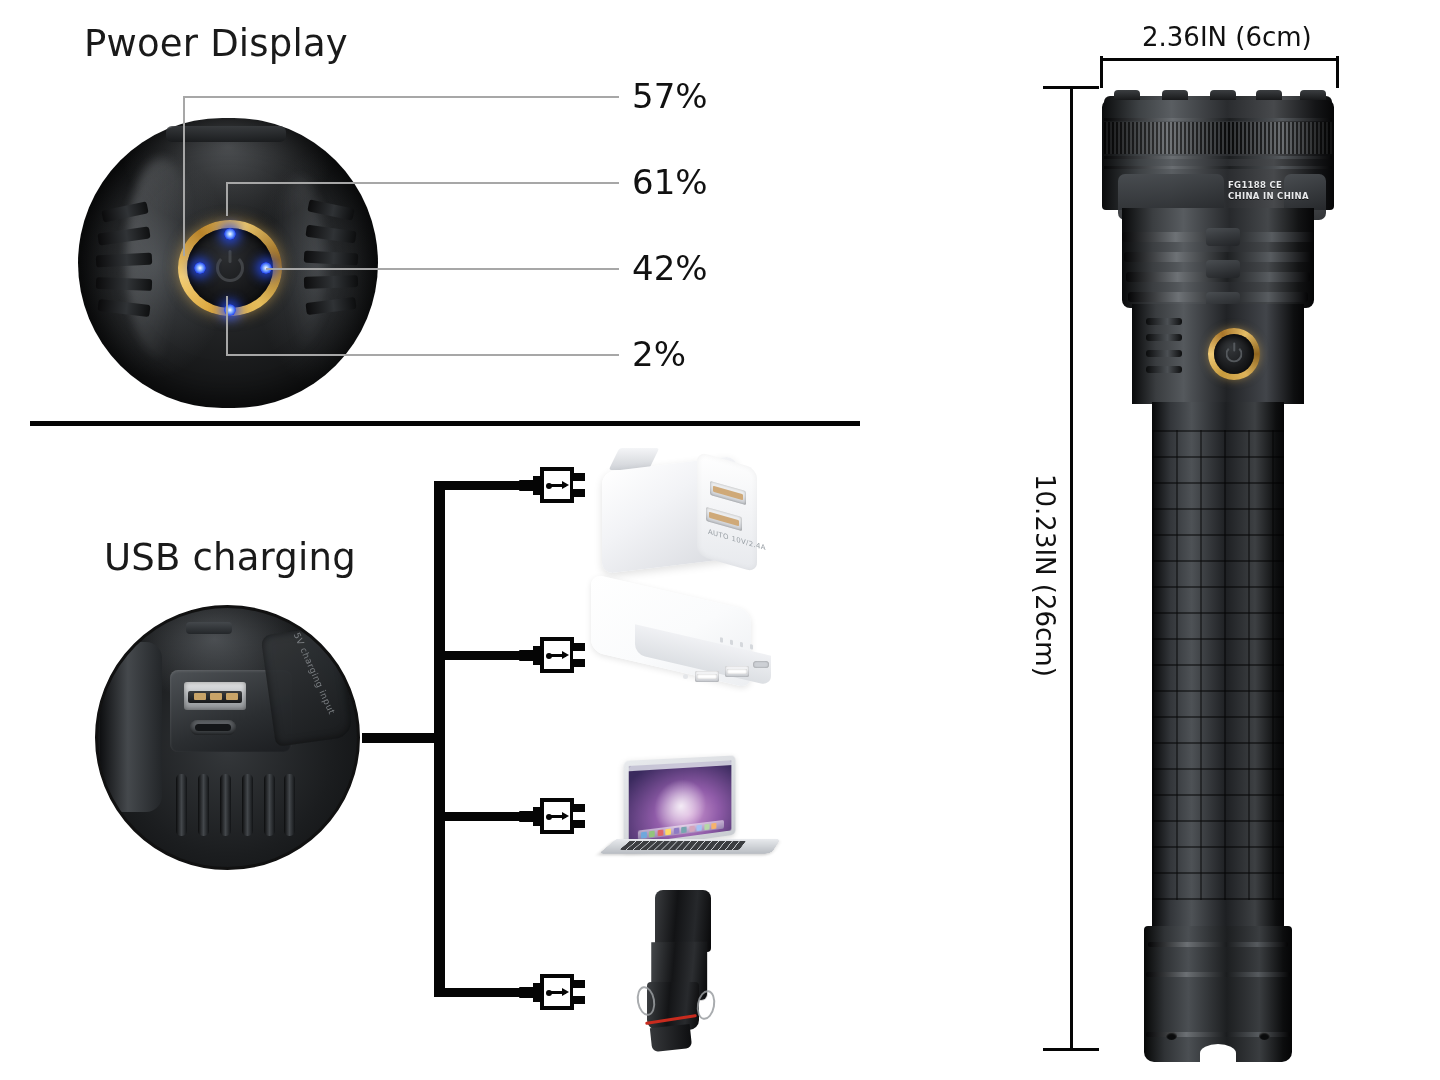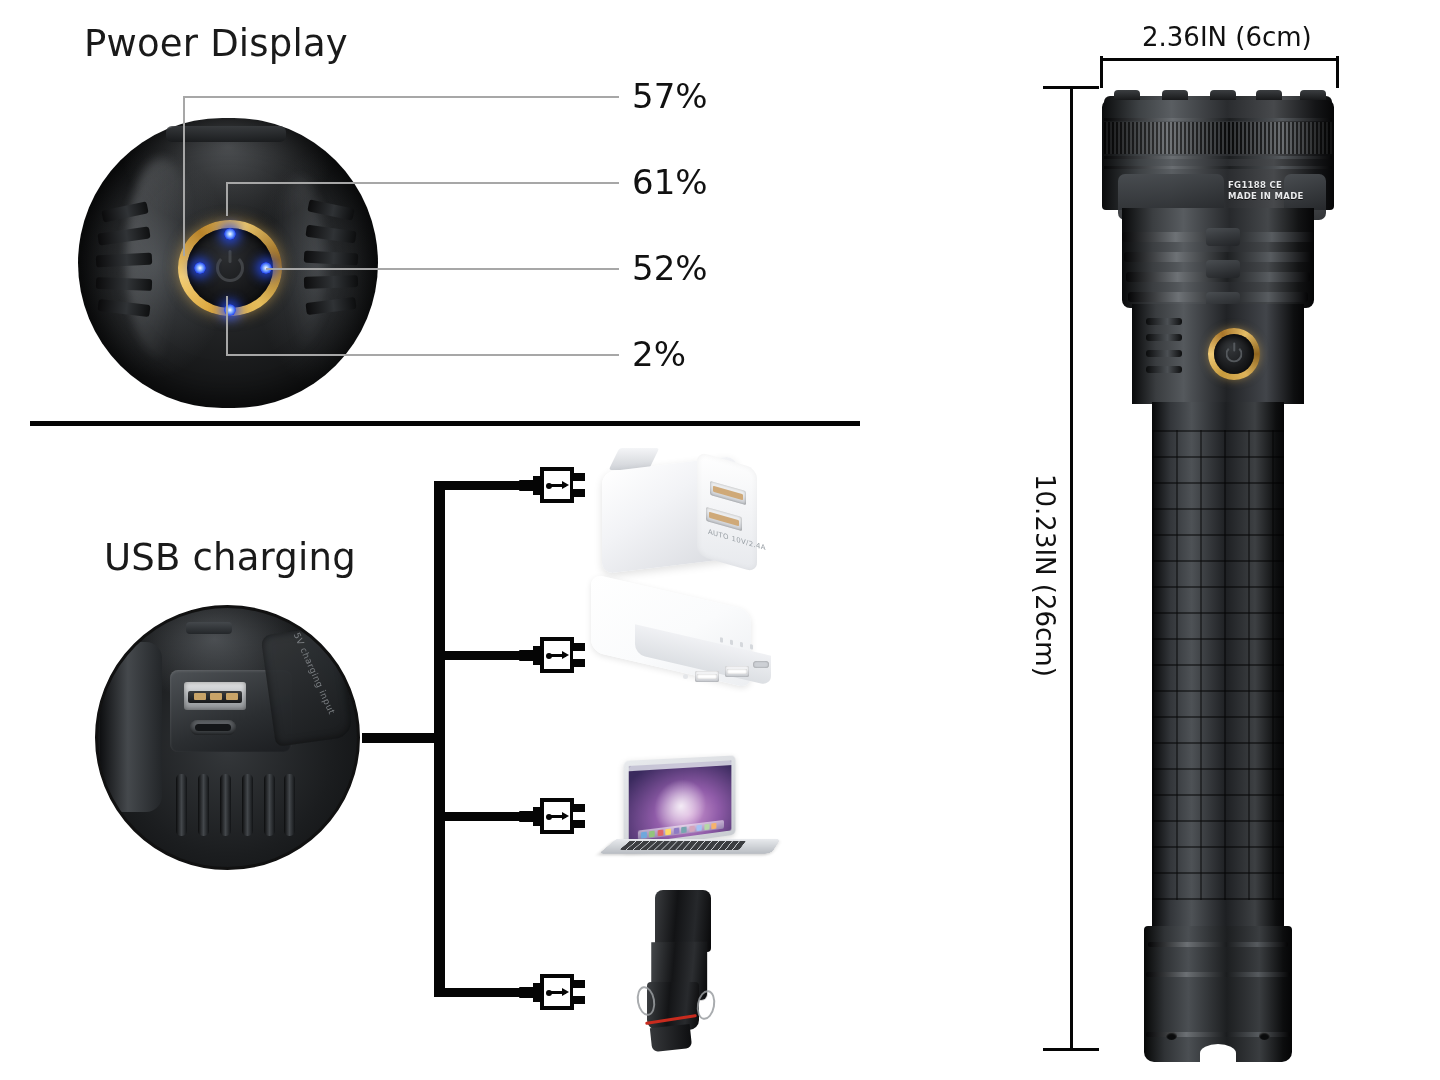--- a/index.html
+++ b/index.html
@@ -284,21 +284,21 @@
 
     <div class="lead" style="left:183px;top:96px;width:2px;height:160px;"></div>
     <div class="lead" style="left:183px;top:96px;width:436px;height:2px;"></div>
     <div class="pct-label" style="left:632px;top:76px;">57%</div>
 
     <div class="lead" style="left:226px;top:182px;width:2px;height:34px;"></div>
     <div class="lead" style="left:226px;top:182px;width:393px;height:2px;"></div>
     <div class="pct-label" style="left:632px;top:162px;">61%</div>
 
     <div class="lead" style="left:266px;top:268px;width:353px;height:2px;"></div>
-    <div class="pct-label" style="left:632px;top:248px;">52%</div>
+    <div class="pct-label" style="left:632px;top:248px;">42%</div>
 
     <div class="lead" style="left:226px;top:296px;width:2px;height:60px;"></div>
     <div class="lead" style="left:226px;top:354px;width:393px;height:2px;"></div>
     <div class="pct-label" style="left:632px;top:334px;">2%</div>
   </div>
 
   <div class="divider" style="left:30px;top:421px;width:830px;height:5px;"></div>
 
   <div>
 
@@ -489,21 +489,21 @@
       <div class="fl-knurl"></div>
       <div class="fl-knurl-sh"></div>
       <div class="fl-ringline" style="left:6px;top:18px;width:228px;"></div>
       <div class="fl-ringline" style="left:6px;top:56px;width:228px;"></div>
       <div class="fl-ringline" style="left:6px;top:66px;width:228px;"></div>
 
       <div class="fl-pad" style="left:20px;top:74px;width:106px;height:46px;"></div>
       <div class="fl-pad" style="left:186px;top:74px;width:42px;height:46px;"></div>
       <div class="fl-mark">
         <div>FG1188 CE</div>
-        <div>MADE IN MADE</div>
+        <div>CHINA IN CHINA</div>
       </div>
 
       <div class="fl-neck"></div>
       <div class="fl-fin" style="left:24px;top:132px;width:192px;"></div>
       <div class="fl-fin" style="left:26px;top:152px;width:188px;"></div>
       <div class="fl-fin" style="left:28px;top:172px;width:184px;"></div>
       <div class="fl-fin" style="left:30px;top:192px;width:180px;"></div>
       <div class="fl-pad" style="left:108px;top:128px;width:34px;height:18px;border-radius:4px;"></div>
       <div class="fl-pad" style="left:108px;top:160px;width:34px;height:18px;border-radius:4px;"></div>
       <div class="fl-pad" style="left:108px;top:192px;width:34px;height:18px;border-radius:4px;"></div>

